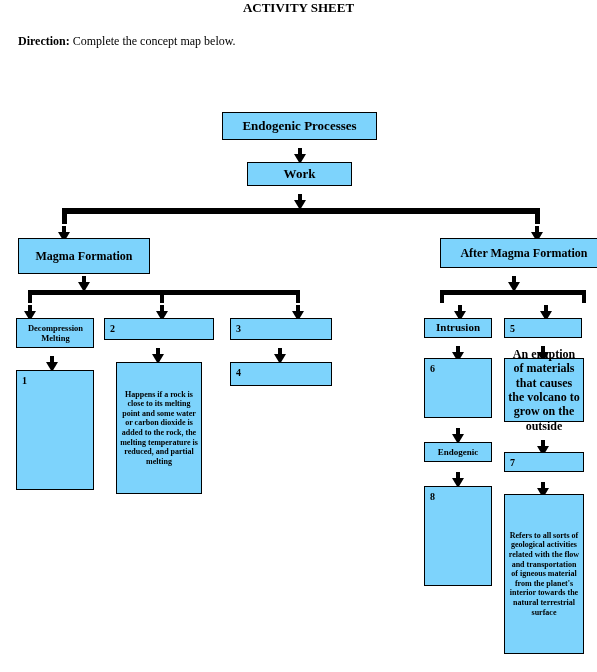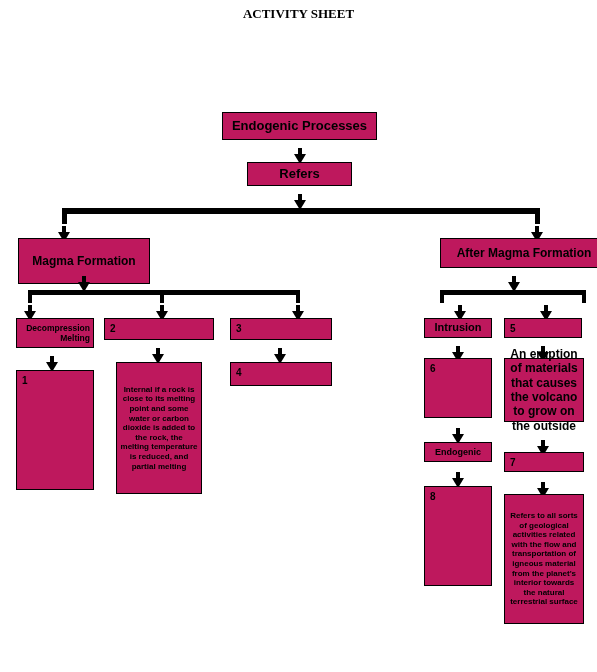--- a/index.html
+++ b/index.html
@@ -5,35 +5,35 @@
   * { box-sizing: border-box; margin: 0; padding: 0; }
   body {
     font-family: "Times New Roman", Times, serif;
     background: #fff;
     color: #000;
     width: 597px;
     height: 672px;
     position: relative;
     font-size: 12px;
   }
-  .header { text-align: center; padding-top: 6px; }
+  .header { text-align: center; }
   .title { font-weight: bold; font-size: 13px; }
   .subtitle { font-weight: bold; font-size: 13px; margin-top: 1px; }
   .exercise { margin: 18px 0 0 18px; font-size: 12px; }
   .exercise .ex-title { font-weight: bold; }
   .exercise .direction-label { font-weight: bold; }
   .box {
     position: absolute;
     border: 1.5px solid #000;
-    background: #be185d;
+    background: #7dd3fc;
     display: flex;
     align-items: center;
     justify-content: center;
     text-align: center;
-    font-family: Liberation Sans, sans-serif;
+    font-family: Liberation Serif, serif;
     font-weight: bold;
     font-size: 10px;
     padding: 2px 3px;
     line-height: 1.2;
   }
   .box-small-text { font-size: 8.5px; font-weight: bold; }
   .box-left-num {
     align-items: flex-start;
     justify-content: flex-start;
     padding: 4px 5px;
@@ -61,77 +61,80 @@
     background: #000;
   }
 </style>
 </head>
 <body>
 
 <div class="header">
   <div class="title">ACTIVITY SHEET</div>
 </div>
 <div class="exercise">
+  <div>
+    <span class="direction-label">Direction:</span><span> Complete the concept map below.</span>
+  </div>
 </div>
 
 <div class="box" style="left:222px; top:112px; width:155px; height:28px; font-size:13px;">Endogenic Processes</div>
 <div class="arrow-down" style="left:294px; top:154px;"></div>
-<div class="box" style="left:247px; top:162px; width:105px; height:24px; font-size:13px;">Refers</div>
+<div class="box" style="left:247px; top:162px; width:105px; height:24px; font-size:13px;">Work</div>
 <div class="arrow-down" style="left:294px; top:200px;"></div>
 
 <div class="hbar" style="left:62px; top:208px; width:478px; height:6px;"></div>
 <div class="stub" style="left:62px; top:214px; width:5px; height:10px;"></div>
 <div class="stub" style="left:535px; top:214px; width:5px; height:10px;"></div>
 <div class="arrow-down" style="left:58px; top:232px;"></div>
 <div class="arrow-down" style="left:531px; top:232px;"></div>
 
-<div class="box" style="left:18px; top:238px; width:132px; height:46px; font-size:12px;">Magma Formation</div>
+<div class="box" style="left:18px; top:238px; width:132px; height:36px; font-size:12px;">Magma Formation</div>
 <div class="box" style="left:440px; top:238px; width:168px; height:30px; font-size:12px;">After Magma Formation</div>
 
 <div class="arrow-down" style="left:78px; top:282px;"></div>
 <div class="arrow-down" style="left:508px; top:282px;"></div>
 
 <div class="hbar" style="left:28px; top:290px; width:272px; height:5px;"></div>
 <div class="stub" style="left:28px; top:295px; width:4px; height:8px;"></div>
 <div class="stub" style="left:160px; top:295px; width:4px; height:8px;"></div>
 <div class="stub" style="left:296px; top:295px; width:4px; height:8px;"></div>
 <div class="arrow-down" style="left:24px; top:311px;"></div>
 <div class="arrow-down" style="left:156px; top:311px;"></div>
 <div class="arrow-down" style="left:292px; top:311px;"></div>
 
 <div class="hbar" style="left:440px; top:290px; width:146px; height:5px;"></div>
 <div class="stub" style="left:440px; top:295px; width:4px; height:8px;"></div>
 <div class="stub" style="left:582px; top:295px; width:4px; height:8px;"></div>
 <div class="arrow-down" style="left:454px; top:311px;"></div>
 <div class="arrow-down" style="left:540px; top:311px;"></div>
 
-<div class="box box-small-text" style="left:16px; top:318px; width:78px; height:30px; justify-content:flex-start; text-align:right; padding-left:4px;">Decompression Melting</div>
+<div class="box box-small-text" style="left:16px; top:318px; width:78px; height:30px; justify-content:flex-start; text-align:center; padding-left:4px;">Decompression Melting</div>
 <div class="box box-left-num" style="left:104px; top:318px; width:110px; height:22px;">2</div>
 <div class="box box-left-num" style="left:230px; top:318px; width:102px; height:22px;">3</div>
 
 <div class="box" style="left:424px; top:318px; width:68px; height:20px; font-size:11px;">Intrusion</div>
 <div class="box box-left-num" style="left:504px; top:318px; width:78px; height:20px;">5</div>
 
 <div class="arrow-down" style="left:46px; top:362px;"></div>
 <div class="arrow-down" style="left:152px; top:354px;"></div>
 <div class="arrow-down" style="left:274px; top:354px;"></div>
 
 <div class="arrow-down" style="left:452px; top:352px;"></div>
 <div class="arrow-down" style="left:537px; top:352px;"></div>
 
 <div class="box box-left-num" style="left:16px; top:370px; width:78px; height:120px;">1</div>
-<div class="box box-small-text" style="left:116px; top:362px; width:86px; height:132px; font-size:8px;">Internal if a rock is close to its melting point and some water or carbon dioxide is added to the rock, the melting temperature is reduced, and partial melting</div>
+<div class="box box-small-text" style="left:116px; top:362px; width:86px; height:132px; font-size:8px;">Happens if a rock is close to its melting point and some water or carbon dioxide is added to the rock, the melting temperature is reduced, and partial melting</div>
 <div class="box box-left-num" style="left:230px; top:362px; width:102px; height:24px;">4</div>
 
 <div class="box box-left-num" style="left:424px; top:358px; width:68px; height:60px;">6</div>
 <div class="box box-small-text" style="left:504px; top:358px; width:80px; height:64px; font-size:12px;">An eruption of materials that causes the volcano to grow on the outside</div>
 
 <div class="arrow-down" style="left:452px; top:434px;"></div>
 <div class="arrow-down" style="left:537px; top:446px;"></div>
 
 <div class="box" style="left:424px; top:442px; width:68px; height:20px; font-size:9px;">Endogenic</div>
 <div class="box box-left-num" style="left:504px; top:452px; width:80px; height:20px;">7</div>
 
 <div class="arrow-down" style="left:452px; top:478px;"></div>
 <div class="arrow-down" style="left:537px; top:488px;"></div>
 
 <div class="box box-left-num" style="left:424px; top:486px; width:68px; height:100px;">8</div>
-<div class="box box-small-text" style="left:504px; top:494px; width:80px; height:130px; font-size:8px;">Refers to all sorts of geological activities related with the flow and transportation of igneous material from the planet's interior towards the natural terrestrial surface</div>
+<div class="box box-small-text" style="left:504px; top:494px; width:80px; height:160px; font-size:8px;">Refers to all sorts of geological activities related with the flow and transportation of igneous material from the planet's interior towards the natural terrestrial surface</div>
 
 </body></html>

